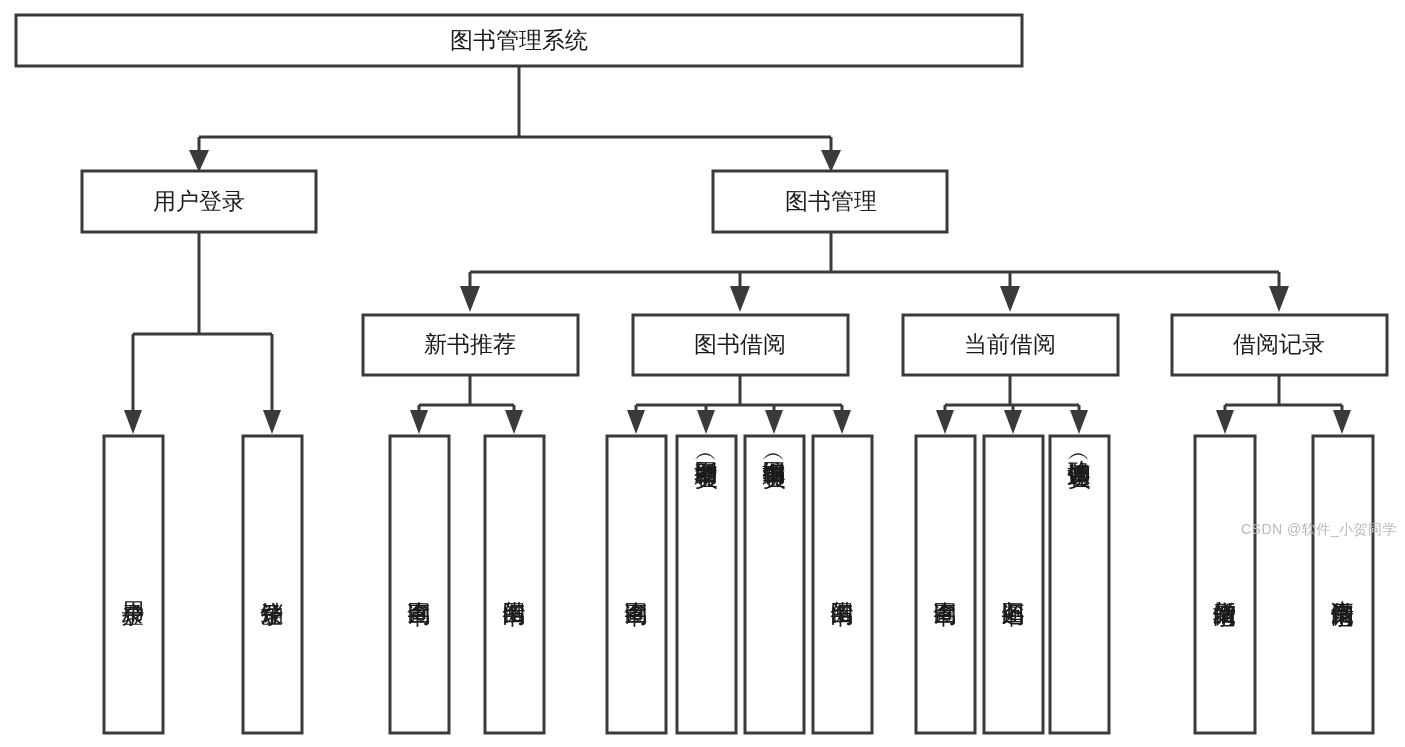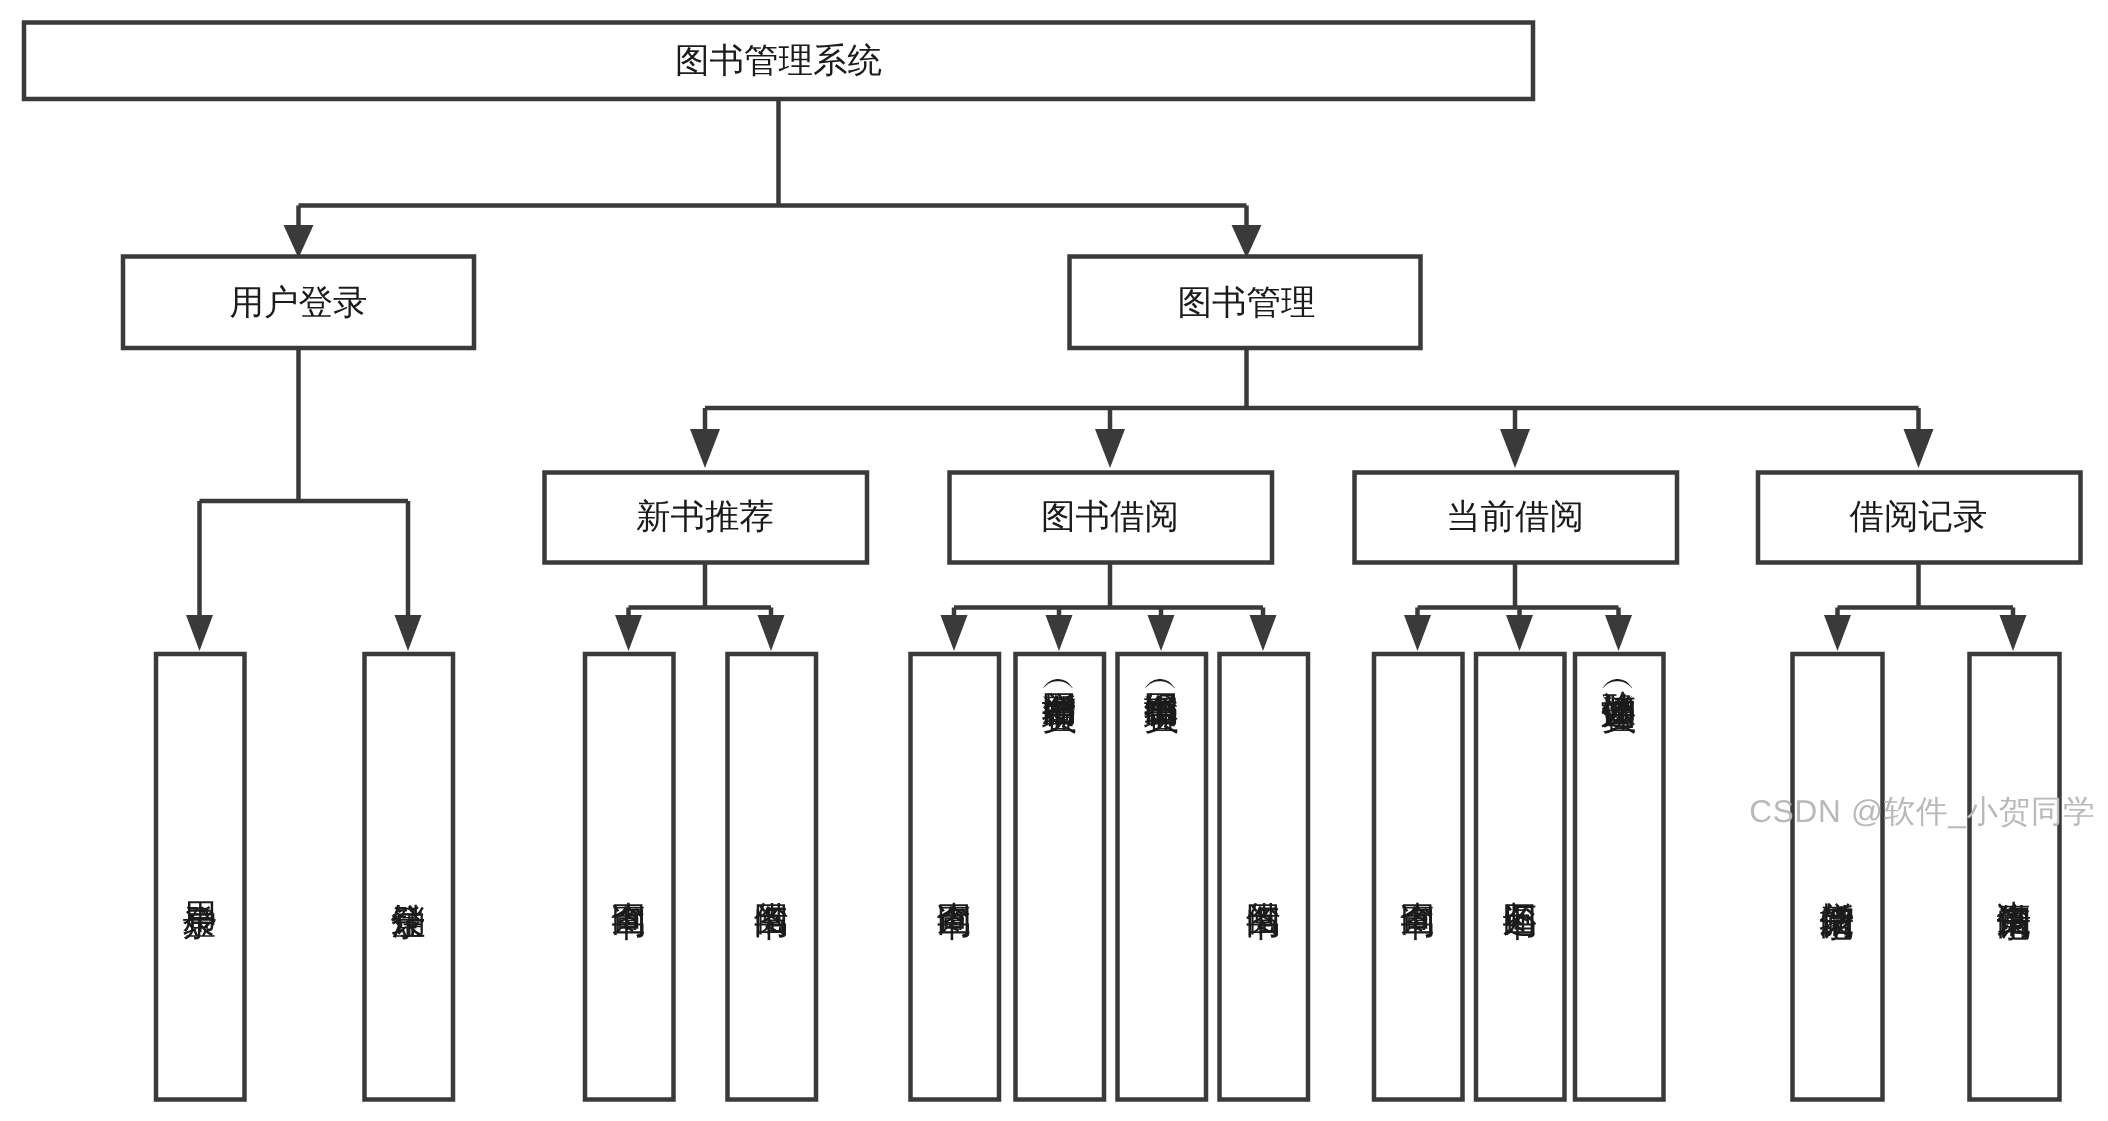--- a/index.html
+++ b/index.html
@@ -61,23 +61,23 @@
     font-family: "Liberation Sans", "DejaVu Sans", sans-serif;
     font-size: 23px;
     line-height: 1.14;
     color: #1b1b1b;
     letter-spacing: 1px;
     white-space: nowrap;
   }
   #watermark {
     position: absolute;
     right: 8px;
-    bottom: 4px;
-    font-family: "Liberation Sans", "DejaVu Sans", sans-serif;
-    font-size: 21px;
+    bottom: 20px;
+    font-family: "Liberation Sans", "DejaVu Sans", sans-serif;
+    font-size: 14px;
     color: #b9b9b9;
     letter-spacing: 0.5px;
     white-space: nowrap;
   }
 </style>
 </head>
 <body>
 
 <div id="diagram-root">
 

